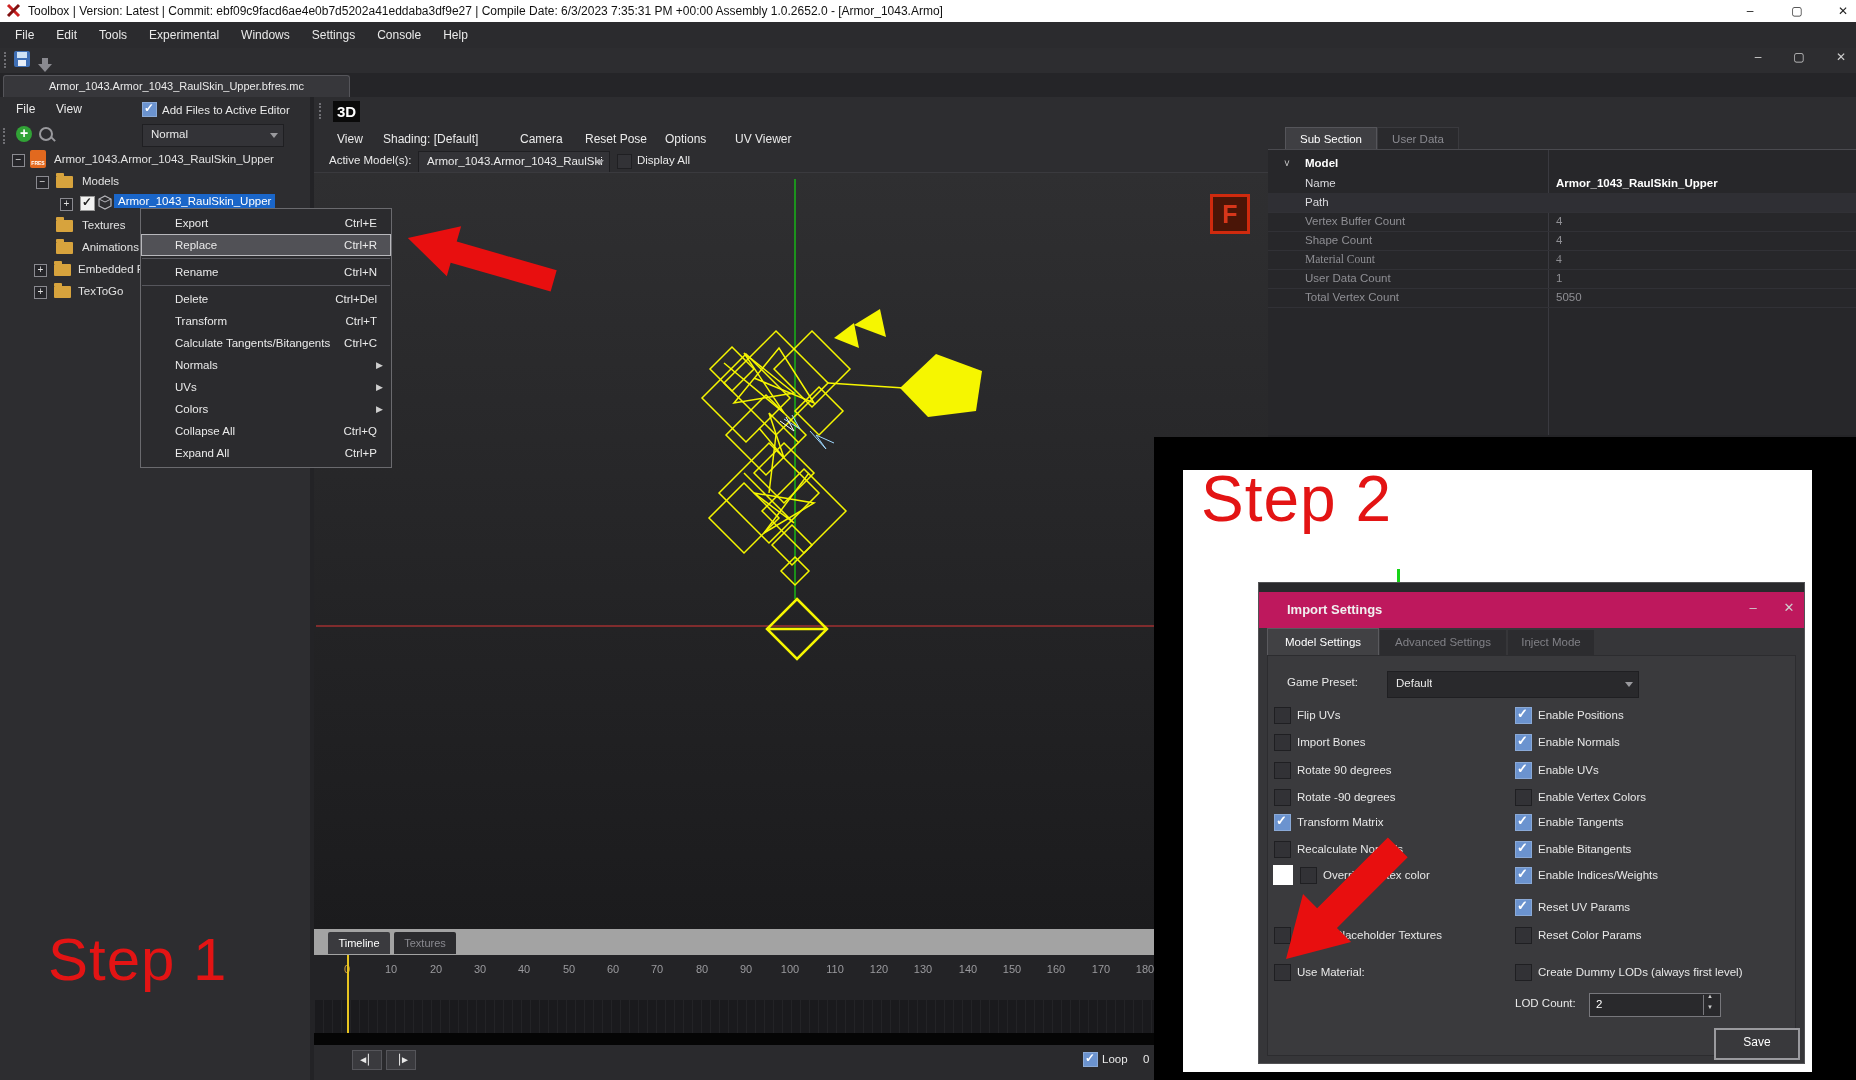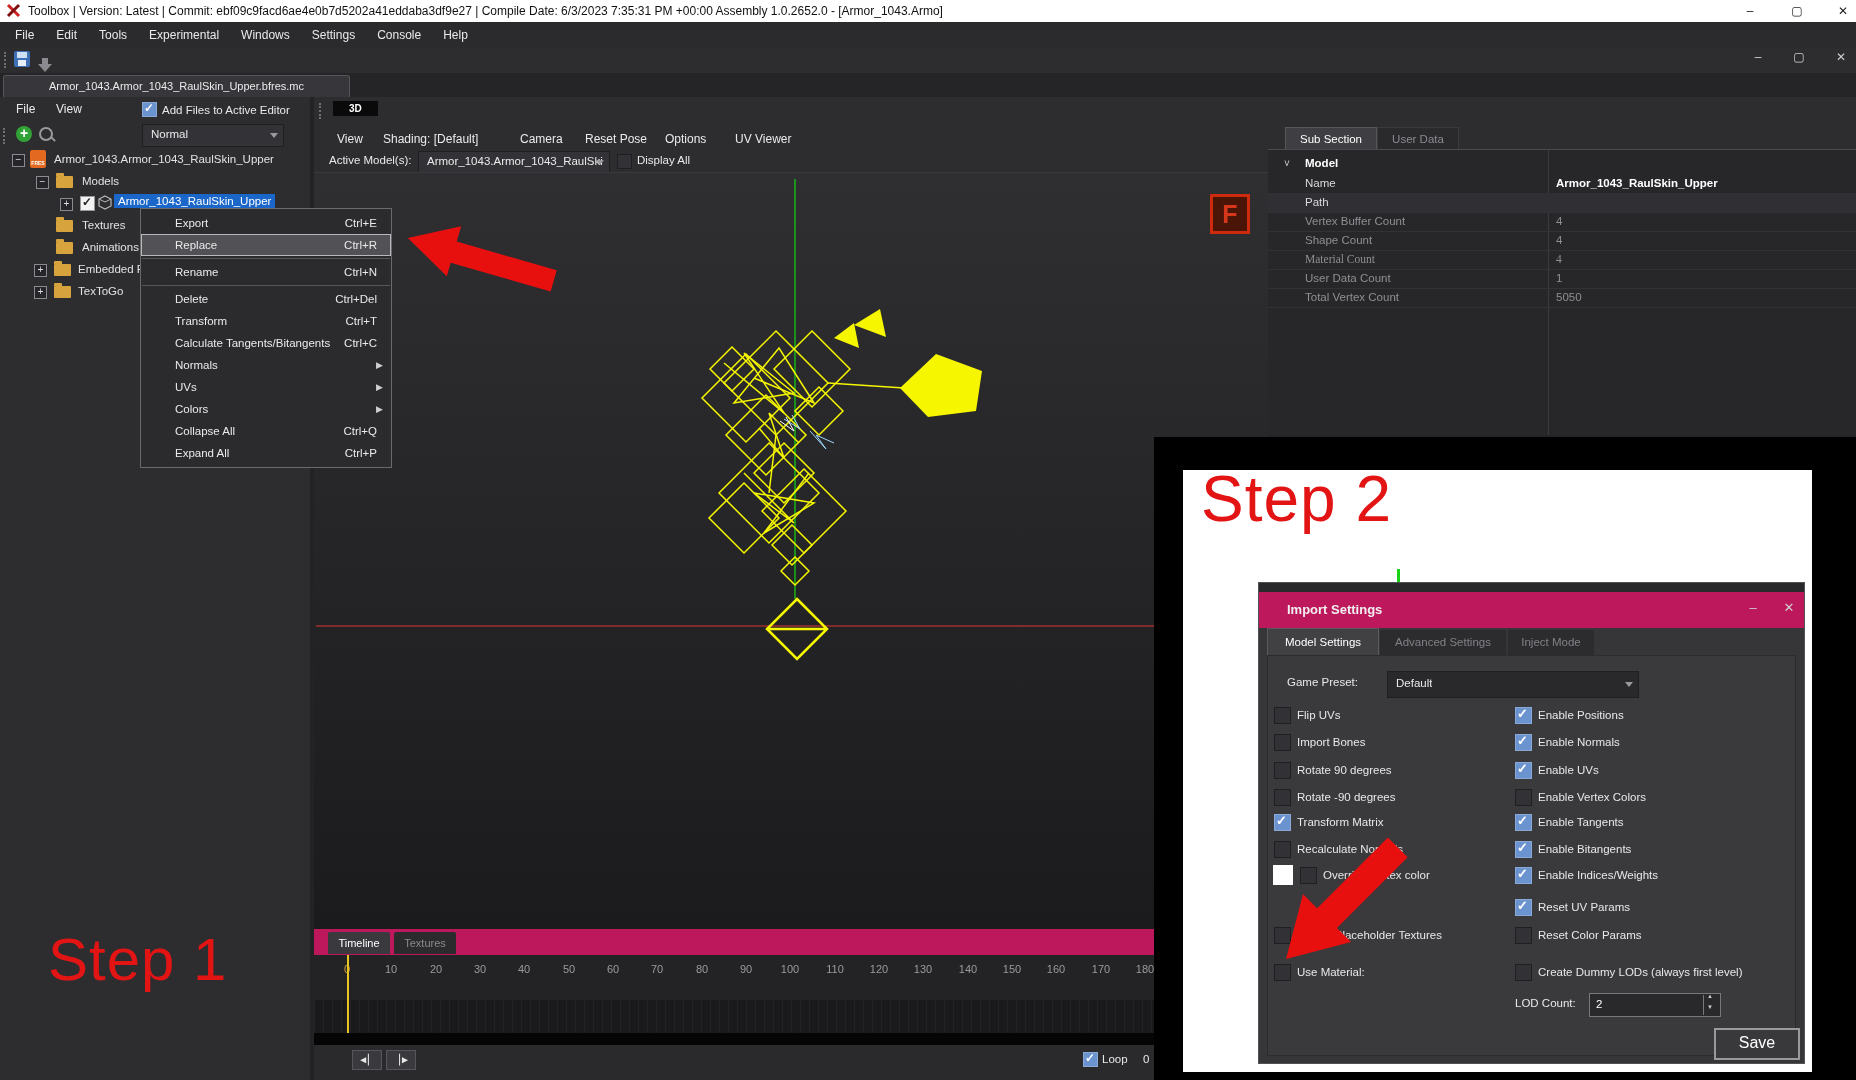--- a/index.html
+++ b/index.html
@@ -51,29 +51,29 @@
   
   .ctxmenu{position:absolute;left:140px;top:208px;width:250px;background:#2b2b2e;border:1px solid #6a6a6e;
            z-index:100;padding:3px 0;font-size:11.5px;}
   .ctxitem{position:relative;height:22px;line-height:22px;padding-left:34px;color:#eaeaea;white-space:nowrap;}
   .ctxitem .sc{position:absolute;right:14px;}
   .ctxitem .sub{position:absolute;right:8px;font-size:9px;color:#cfcfcf;}
   .ctxitem.hl{background:#515156;outline:1px solid #b8b8bc;outline-offset:-1px;}
   .ctxsep{height:1px;background:#56565c;margin:2px 1px;}
   
   .viewport{position:absolute;left:314px;top:97px;width:954px;height:983px;background:#2d2d30;}
-  .vp-badge{position:absolute;left:19px;top:4px;background:#0a0a0a;color:#fff;font-size:10px;font-weight:bold;padding:2px 16px;}
+  .vp-badge{position:absolute;left:19px;top:4px;background:#0a0a0a;color:#fff;font-size:15px;font-weight:bold;padding:2px 4px;}
   .vp-menu span{position:absolute;top:35px;font-size:12px;color:#eaeaea;white-space:nowrap;}
   .vp-row2 span.lbl{position:absolute;top:57px;font-size:11.5px;color:#eaeaea;white-space:nowrap;}
   .canvas{position:absolute;left:0;top:75px;width:954px;height:757px;
           background:linear-gradient(#2f2f31,#1b1b1d);border-top:1px solid #3a3a3e;}
   .flogo{position:absolute;left:896px;top:21px;width:34px;height:34px;border:3px solid #cf2a0e;background:#4a1507;
          color:#d6361a;font-size:25px;font-weight:bold;text-align:center;line-height:34px;}
   
-  .timeline{position:absolute;left:314px;top:929px;width:954px;height:151px;background:#be185d;z-index:10;text-decoration:underline;}
+  .timeline{position:absolute;left:314px;top:929px;width:954px;height:151px;background:#a3a3a3;z-index:10;text-decoration:underline;}
   .tl-tab{position:absolute;top:3px;height:22px;line-height:22px;font-size:11px;text-align:center;border-radius:2px 2px 0 0;}
   .tl-ruler{position:absolute;left:0;top:26px;width:954px;height:45px;background:#232326;border-bottom:1px solid #333;}
   .tl-ruler span{position:absolute;top:8px;font-size:11px;color:#9a9a9e;transform:translateX(-50%);}
   .tl-frames{position:absolute;left:0;top:71px;width:954px;height:33px;
              background:repeating-linear-gradient(90deg,#232326 0 1px,#1a1a1d 1px 9px);}
   .tl-black{position:absolute;left:0;top:104px;width:954px;height:12px;background:#050505;}
   .tl-bottom{position:absolute;left:0;top:116px;width:954px;height:35px;background:#2a2a2d;}
   .tl-btn{position:absolute;top:5px;width:28px;height:18px;background:#3a3a3e;border:1px solid #55555a;
           color:#e8e8e8;font-size:10px;text-align:center;line-height:17px;}
   .playhead{position:absolute;left:33px;top:26px;width:2px;height:78px;background:#e8c520;}
@@ -101,21 +101,21 @@
   .dlg-tab{position:absolute;height:25px;line-height:25px;font-size:11.5px;text-align:center;}
   .dlg-content{position:absolute;left:8px;top:72px;width:527px;height:399px;background:#3a3a3d;border:1px solid #2c2c2f;}
   .opt{position:absolute;font-size:11.5px;color:#e8e8e8;white-space:nowrap;}
   .dcb{width:15px;height:15px;}
   .dcb.checked::after{font-size:13px;top:-2px;left:1px;}
   .lodinput{position:absolute;background:#29292c;border:1px solid #77777c;color:#fff;font-size:11.5px;}
   .spinner{position:absolute;right:1px;top:1px;width:15px;height:20px;border-left:1px solid #77777c;}
   .spinner::before{content:"▲";position:absolute;left:3px;top:-2px;font-size:6px;color:#ccc;}
   .spinner::after{content:"▼";position:absolute;left:3px;top:9px;font-size:6px;color:#ccc;}
   .savebtn{position:absolute;left:455px;top:445px;width:82px;height:28px;background:#39393c;border:2px solid #9a9a9e;
-           color:#fff;font-size:16px;text-align:center;line-height:25px;}
+           color:#fff;font-size:12px;text-align:center;line-height:25px;}
   .swatch{position:absolute;width:20px;height:20px;background:#fff;}
   
   .floppy{position:absolute;width:16px;height:16px;background:#3f6fb5;border-radius:2px;}
   .floppy::before{content:"";position:absolute;left:3px;top:1px;width:10px;height:6px;background:#cfe2f5;}
   .floppy::after{content:"";position:absolute;left:4px;top:9px;width:8px;height:6px;background:#e8eef7;}
   .dlarrow{position:absolute;width:0;height:0;border-left:7px solid transparent;border-right:7px solid transparent;
            border-top:8px solid #8a8a90;}
   .dlarrow::before{content:"";position:absolute;left:-3px;top:-14px;width:6px;height:6px;background:#8a8a90;}
   .arrowsvg{position:absolute;left:0;top:0;z-index:200;pointer-events:none;}
   .appicon{position:absolute;left:6px;top:3px;}

